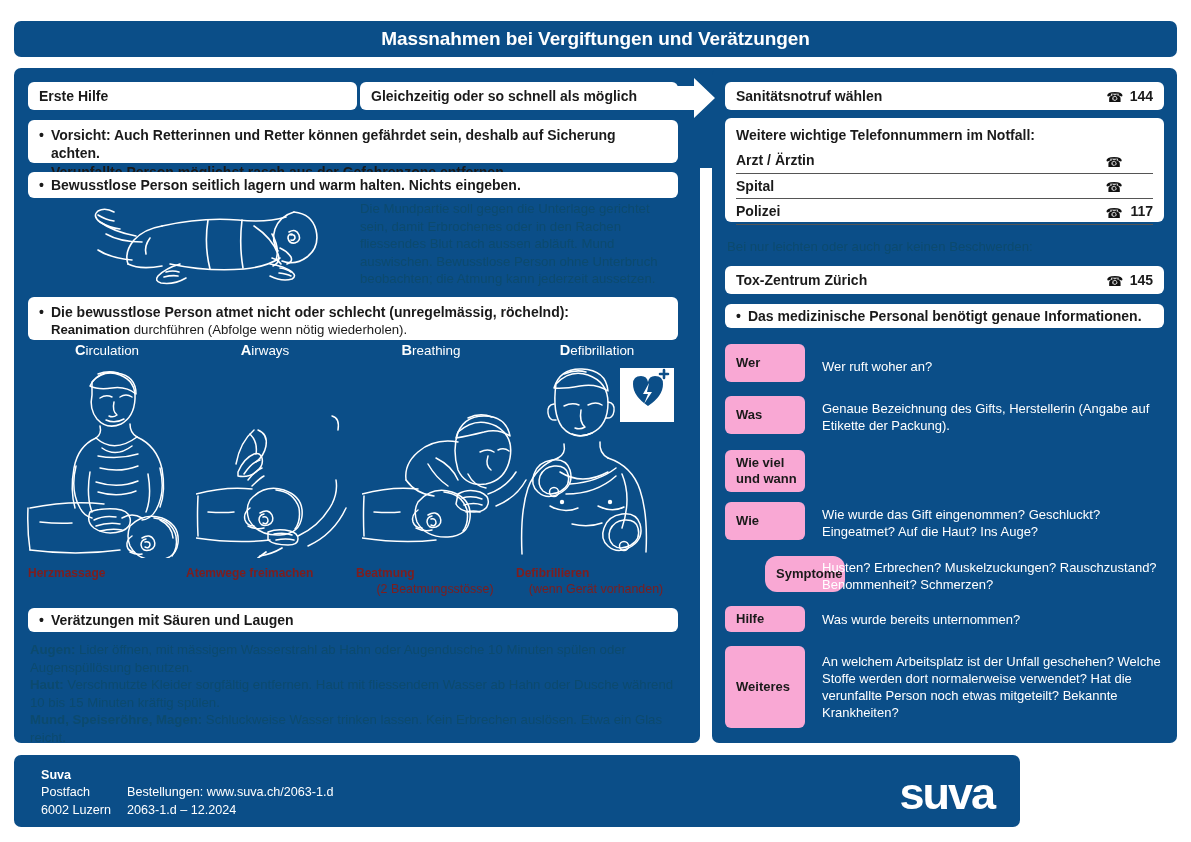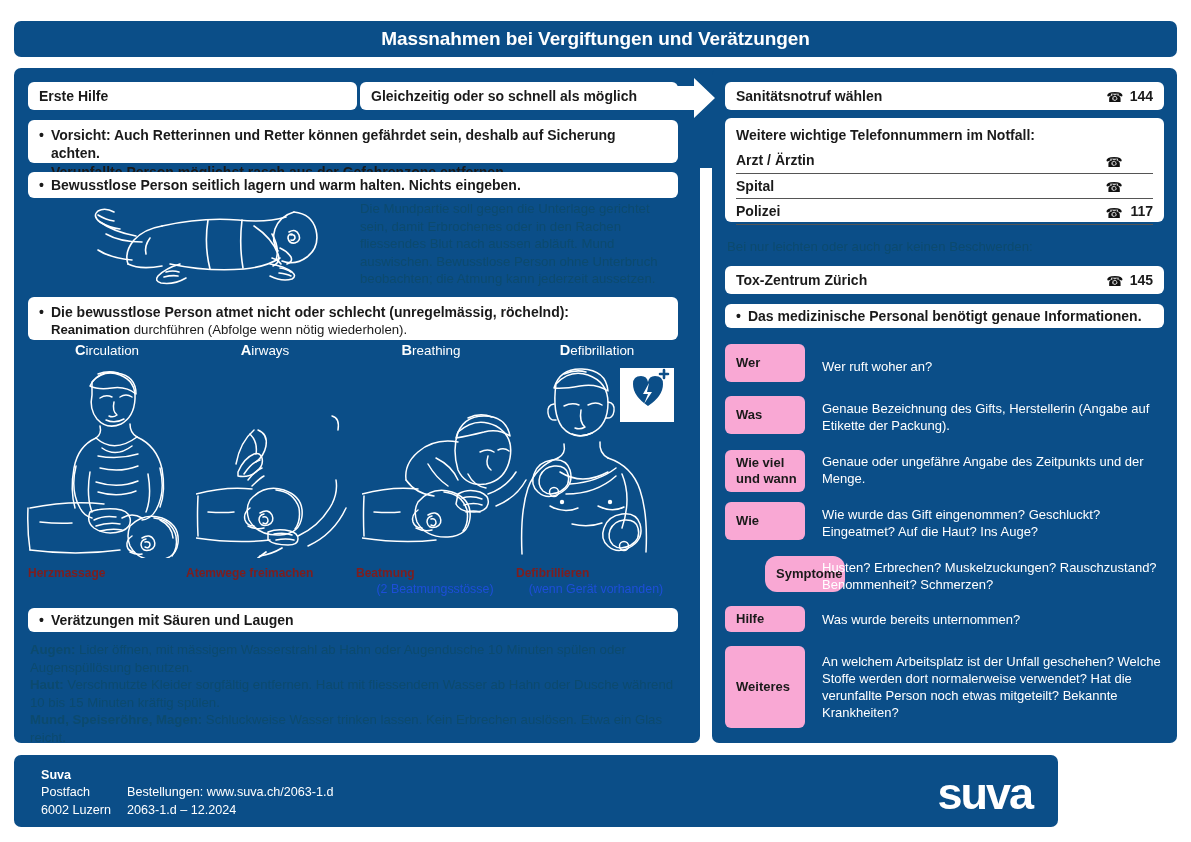--- a/index.html
+++ b/index.html
@@ -59,34 +59,34 @@
     display:inline-block;font-size:14px;line-height:1;
     transform:translateY(1px);
   }
 
   
   .cabd{position:absolute;color:#fff;font-size:13.4px;text-align:center;}
   .cabd .cap{font-weight:bold;font-size:14.6px;}
 
   
   .cap-main{position:absolute;color:#7f1d1d;font-size:12px;font-weight:bold;text-align:left;}
-  .cap-sub{position:absolute;color:#1d4ed8;font-size:12.4px;font-weight:normal;text-align:center;}
+  .cap-sub{position:absolute;color:#7f1d1d;font-size:12.4px;font-weight:normal;text-align:center;}
 
   
   .qbox{
     position:absolute;background:#f9a8d4;border-radius:6px;
     display:flex;align-items:center;padding-left:11px;box-sizing:border-box;
     font-size:13px;font-weight:bold;color:#1a1a1a;line-height:1.25;
   }
   .qans{position:absolute;color:#fff;font-size:13px;line-height:1.32;}
 
   
   .footer{
-    position:absolute;left:14px;top:755px;width:1044px;height:72px;
-    background:#0B4E88;border-radius:7px;
+    position:absolute;left:14px;top:755px;width:966px;height:72px;
+    background:#0B4E88;border-radius:7px;padding-left:40px;
   }
   .footer .f-text{
     position:absolute;left:27px;top:12px;color:#fff;font-size:12.6px;line-height:1.38;
   }
   .footer .f-text .b{font-weight:bold;}
   .footer .f-grid{display:grid;grid-template-columns:86px auto;}
   .logo{
     position:absolute;right:26px;top:16px;color:#fff;
     font-size:45px;font-weight:bold;letter-spacing:-2px;line-height:1;
   }
@@ -489,21 +489,20 @@
 
   <div class="qbox" style="left:725px;top:396px;width:80px;height:38px;">
     <span>Was</span>
   </div>
   <div class="qans" style="left:822px;top:400px;width:340px;">Genaue Bezeichnung des Gifts, Herstellerin (Angabe auf Etikette der Packung).</div>
 
   <div class="qbox" style="left:725px;top:450px;width:80px;height:42px;white-space:pre-line;">
     <span>Wie viel
 und wann</span>
   </div>
-  <div class="qans" style="left:822px;top:453px;width:340px;">Genaue oder ungefähre Angabe des Zeitpunkts und der Menge.</div>
 
   <div class="qbox" style="left:725px;top:502px;width:80px;height:38px;">
     <span>Wie</span>
   </div>
   <div class="qans" style="left:822px;top:506px;width:345px;">Wie wurde das Gift eingenommen? Geschluckt? Eingeatmet? Auf die Haut? Ins Auge?</div>
 
   <div class="qbox" style="left:765px;top:556px;width:80px;height:36px;border-radius:12px;">
     <span>Symptome</span>
   </div>
   <div class="qans" style="left:822px;top:559px;width:345px;">Husten? Erbrechen? Muskelzuckungen? Rauschzustand? Benommenheit? Schmerzen?</div>

